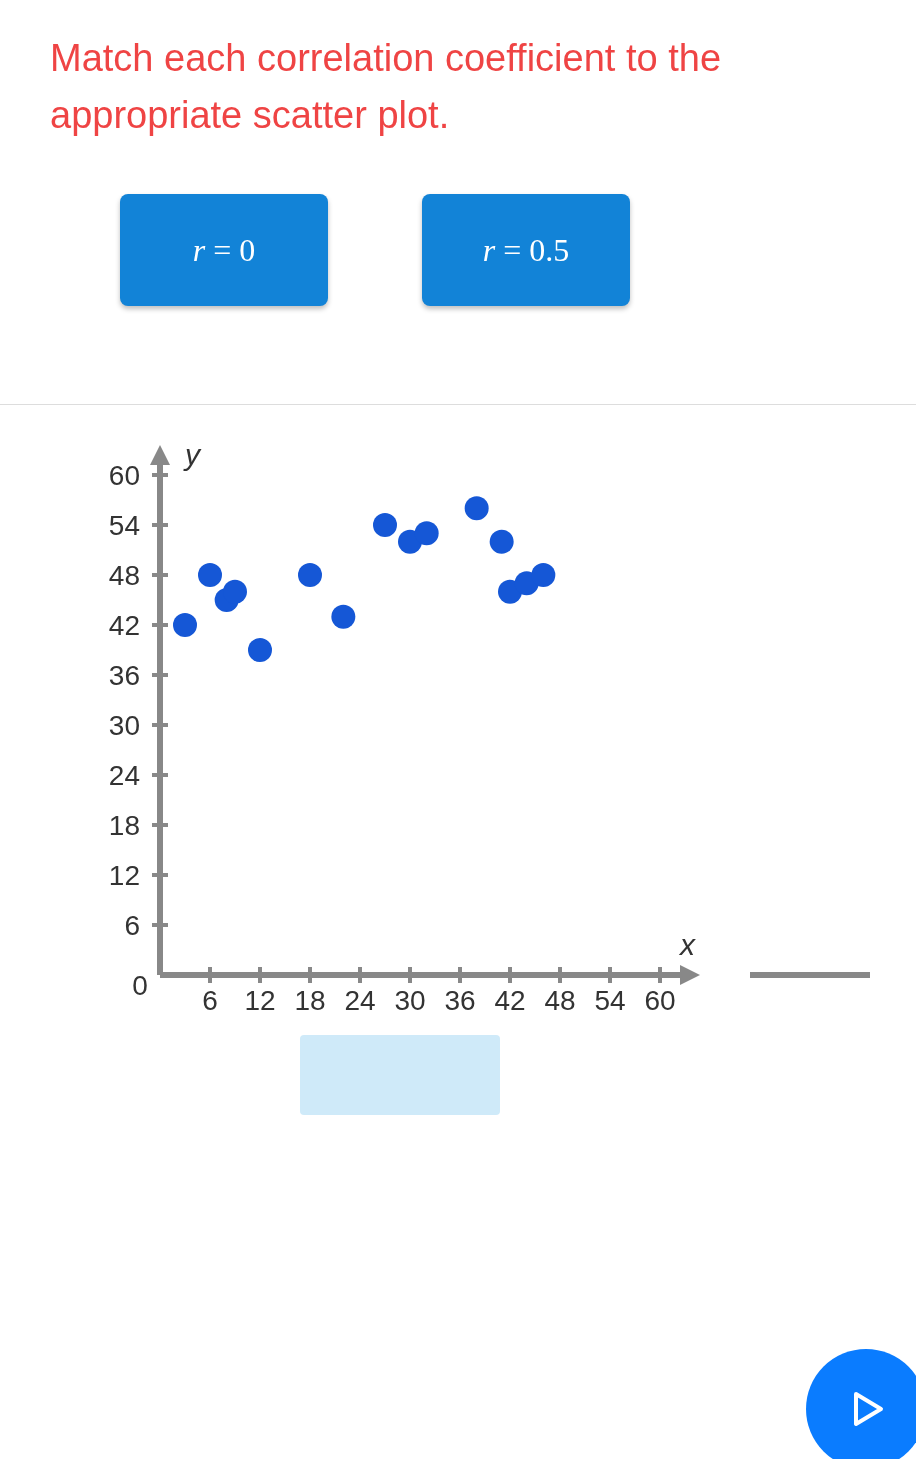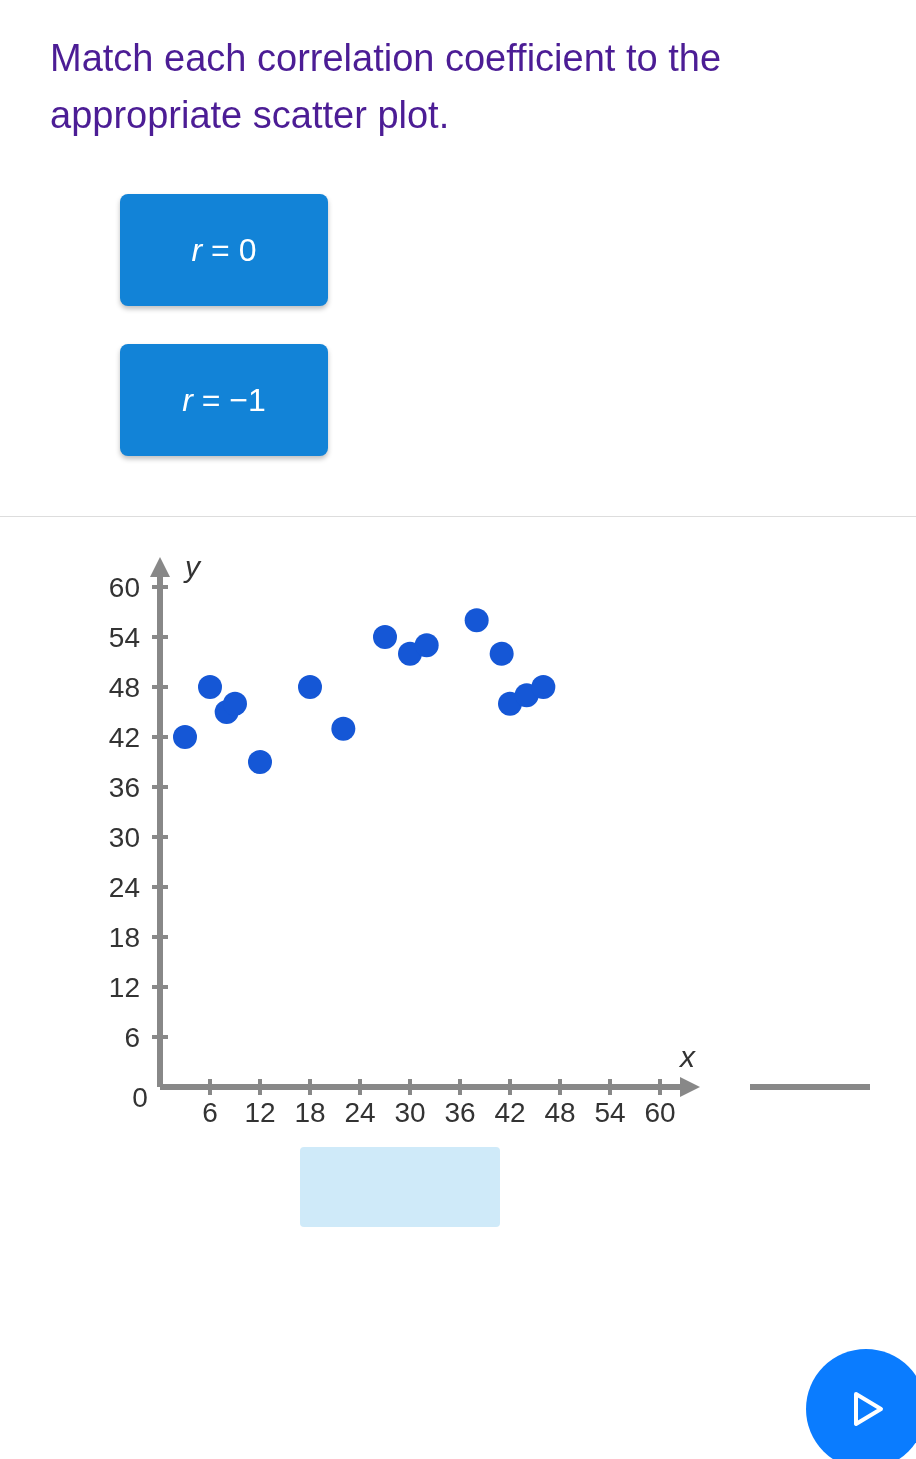--- a/index.html
+++ b/index.html
@@ -6,33 +6,34 @@
   body {
     font-family: Verdana, Geneva, sans-serif;
     background: #ffffff;
     width: 916px;
     height: 1459px;
     overflow: hidden;
     position: relative;
   }
   .question-text {
     font-size: 38px;
-    color: #4c1d95;
+    color: #ef4444;
     padding: 30px 66px 0 50px;
     line-height: 1.5;
   }
   .tiles-area {
     padding: 50px 50px 20px 120px;
     display: flex;
     flex-direction: column;
     gap: 38px;
   }
   .tile-row {
     display: flex;
     gap: 94px;
+    font-family: Liberation Serif, serif;
   }
   .tile {
     background: #1283d7;
     color: #fff;
     width: 208px;
     height: 112px;
     border-radius: 8px;
     display: flex;
     align-items: center;
     justify-content: center;
@@ -89,25 +90,25 @@
 </head>
 <body>
 
 <div class="question-text">Match each correlation coefficient to the appropriate scatter plot.</div>
 
 <div class="tiles-area">
   <div class="tile-row">
     <div class="tile">
         <span><span class="ital">r</span> = <span></span>0</span>
       </div>
+    <div class="tile">
+        <span><span class="ital">r</span> = 0.5</span>
+      </div>
   </div>
   <div class="tile-row">
-    <div class="tile">
-        <span><span class="ital">r</span> = −1</span>
-      </div>
   </div>
 </div>
 
 <div class="charts-row">
 
   <div class="chart-wrap">
     <svg class="chart" width="620" height="580" viewBox="0 0 620 580">
 
       <polygon points="70,10 60,30 80,30" fill="#888"></polygon>
       <line class="axis-line" x1="70" y1="28" x2="70" y2="540"></line>

